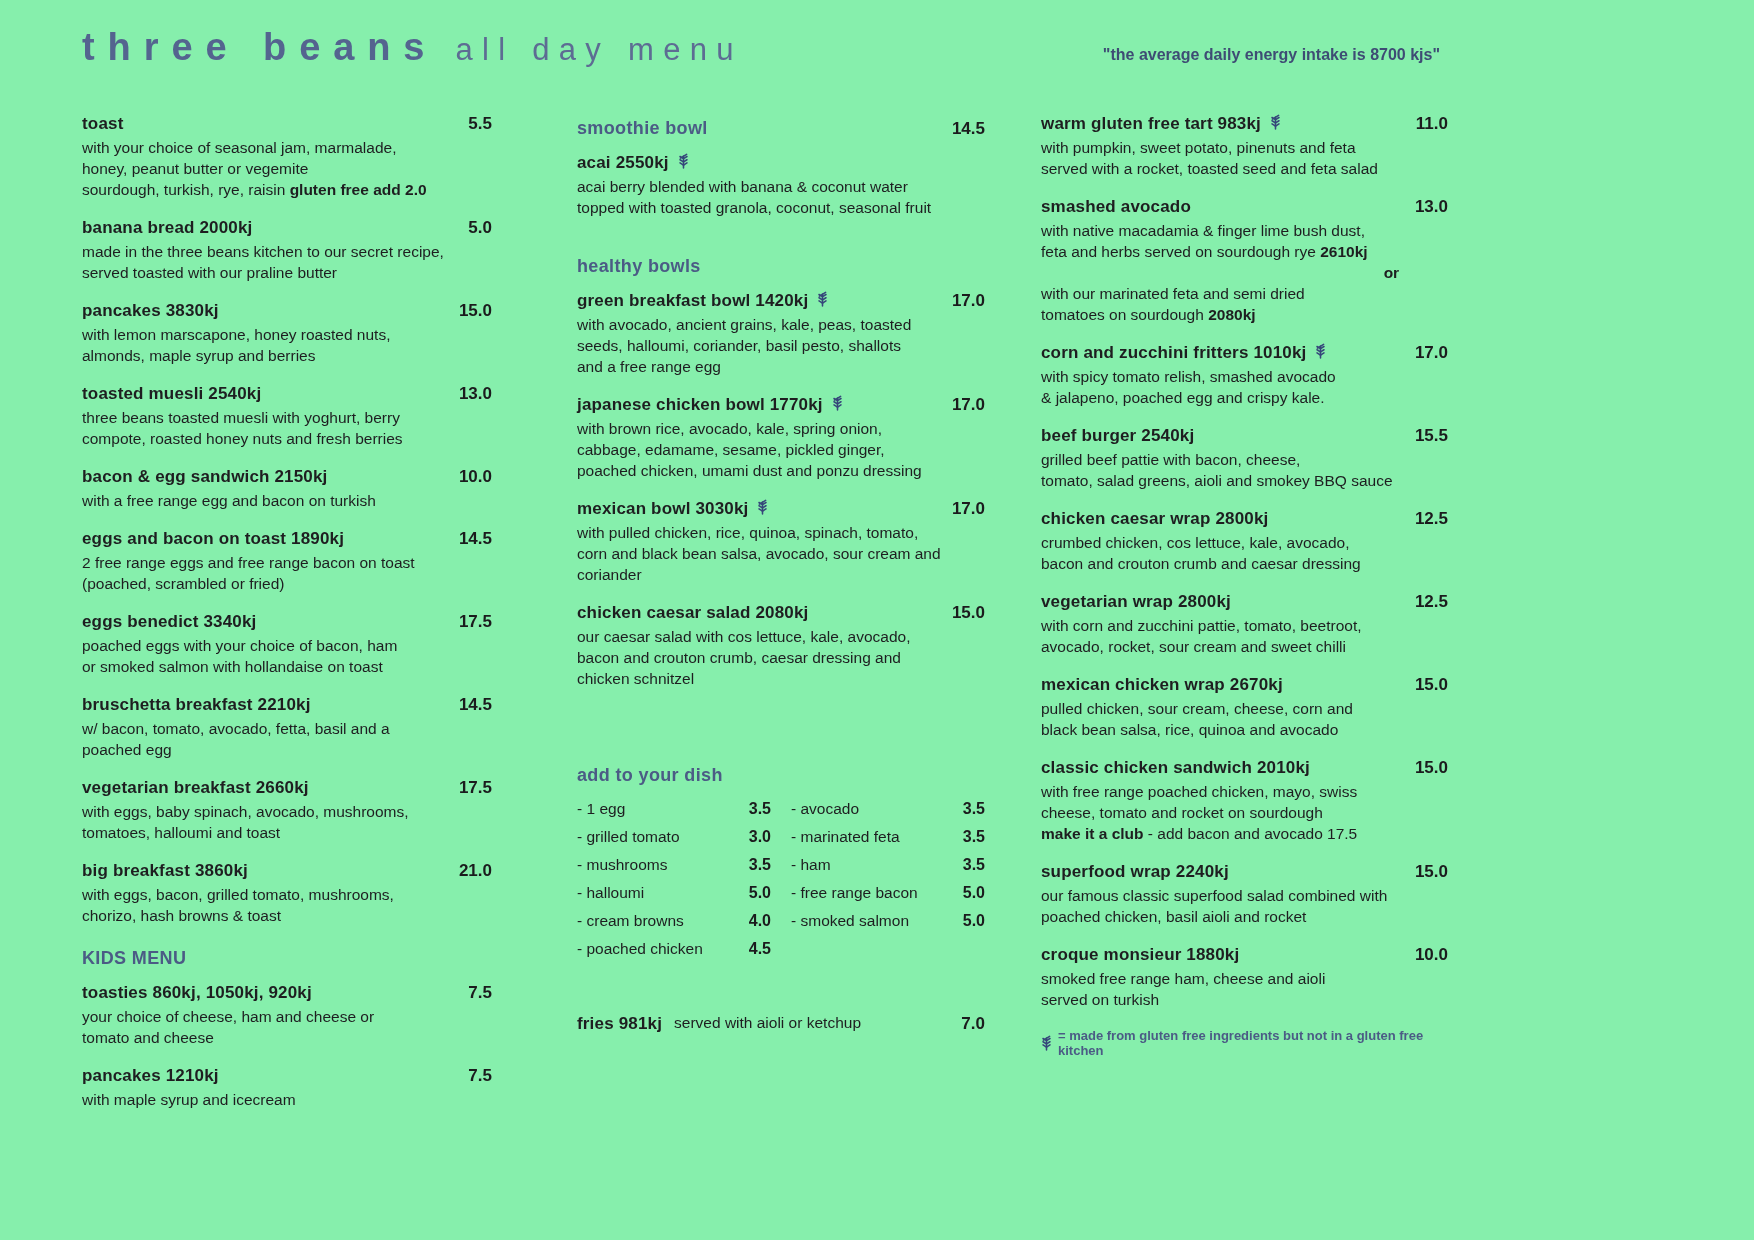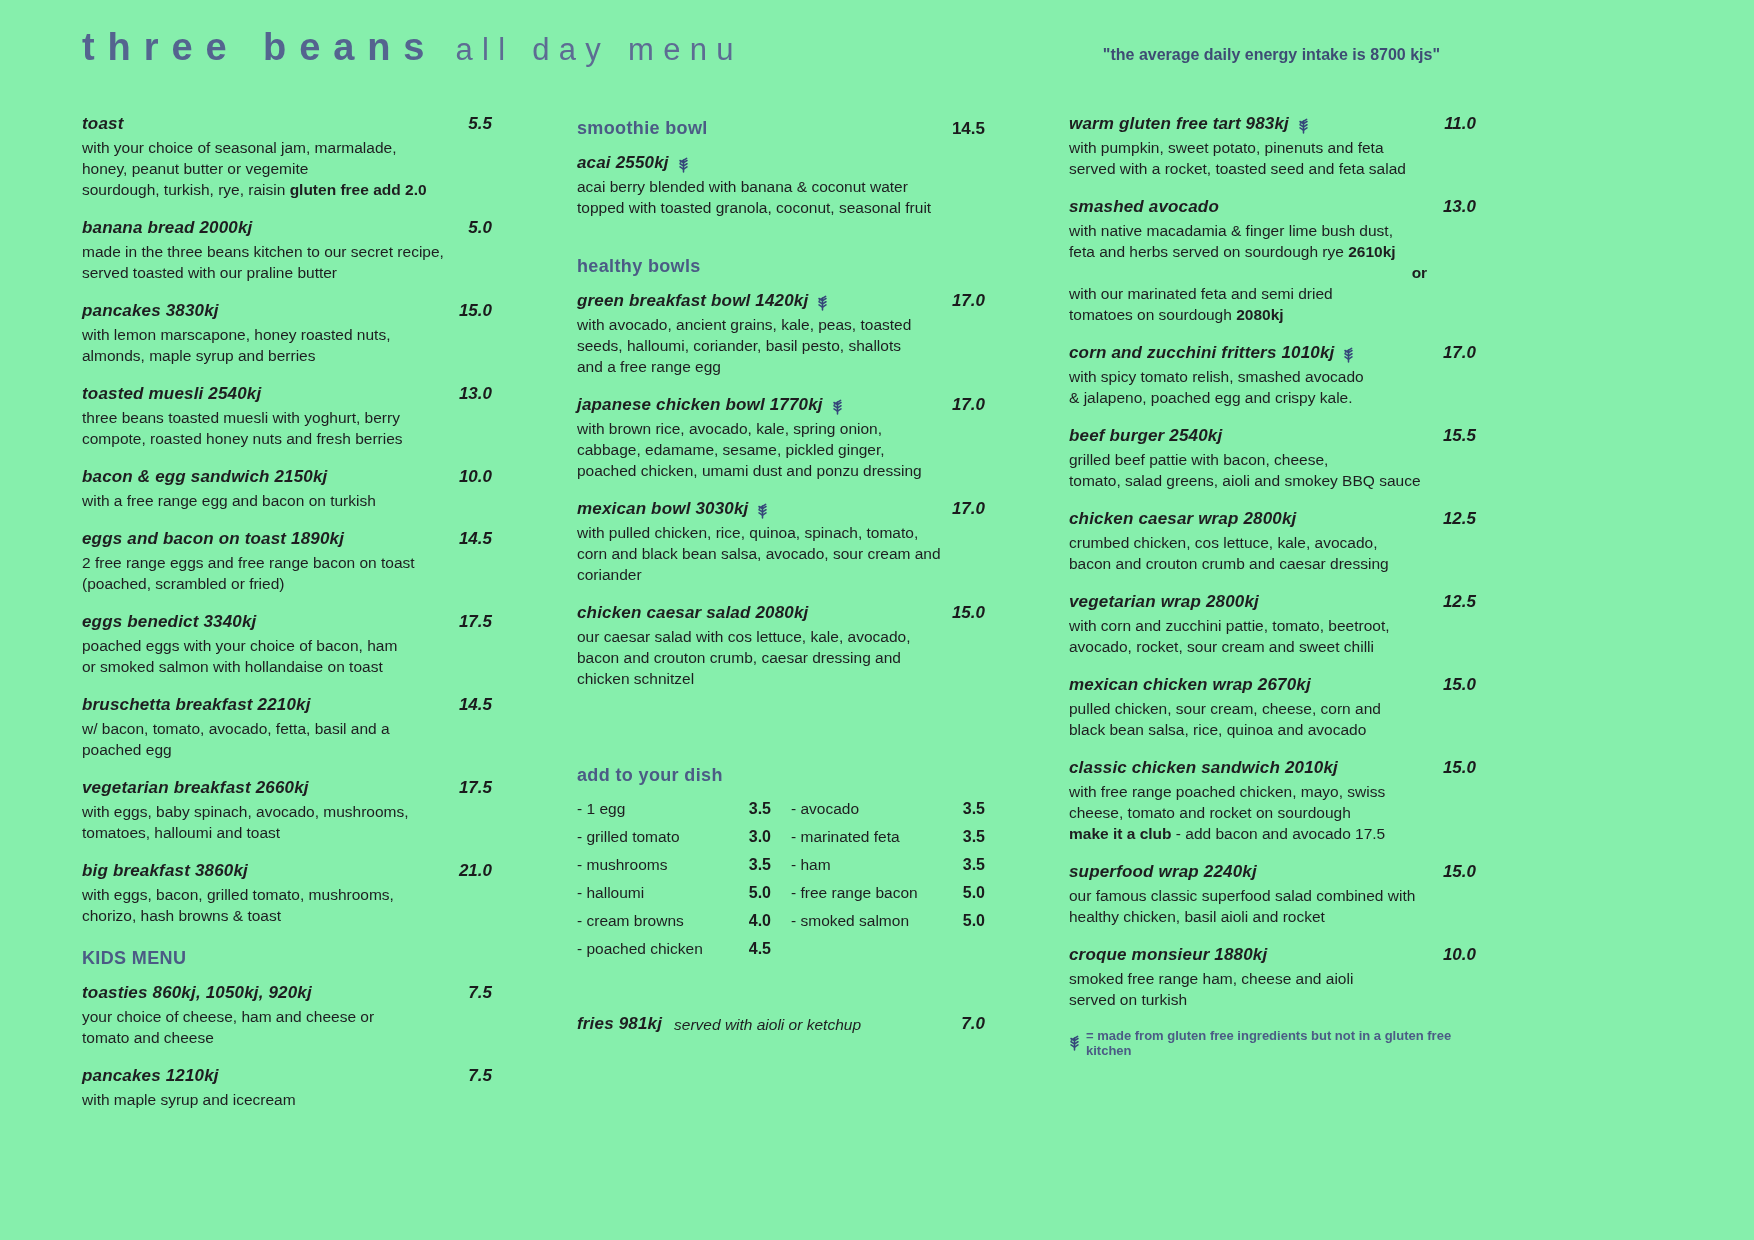--- a/index.html
+++ b/index.html
@@ -10,30 +10,30 @@
   
   .hdr{position:relative;padding:26px 0 10px 82px;height:70px;}
   .brand{font-weight:700;font-size:38px;letter-spacing:.34em;color:#54648f;}
   .subtitle{font-weight:400;font-size:31px;letter-spacing:.30em;color:#5d6c93;margin-left:18px;}
   .quote{position:absolute;top:46px;right:314px;font-weight:700;font-size:16px;color:#3e4c74;}
 
   
   .cols{display:flex;padding:8px 0 0 82px;align-items:flex-start;}
   .col{display:flex;flex-direction:column;}
   .col0{width:410px;margin-right:85px;}
-  .col1{width:408px;margin-right:84px;}
+  .col1{width:408px;margin-right:56px;}
   .col2{width:407px;}
 
   
   .m-hrow{display:flex;align-items:baseline;margin:4px 0 14px 0;}
   .m-heading{font-weight:700;font-size:18px;color:#4b5b85;letter-spacing:.02em;}
 
   
   .m-item{margin-bottom:18px;}
-  .m-row{display:flex;align-items:flex-end;white-space:nowrap;margin-bottom:3px;font-style:italic;}
+  .m-row{display:flex;align-items:flex-start;white-space:nowrap;margin-bottom:3px;}
   .m-name{font-weight:700;font-size:17px;letter-spacing:.01em;}
   .m-inline{font-weight:400;font-size:15.5px;margin-left:12px;}
   .m-price{font-weight:700;font-size:17px;margin-left:auto;color:#1b1b1d;}
   .m-line{font-size:15.5px;line-height:21px;white-space:nowrap;}
   .m-line .b{font-weight:700;}
   .m-line.center{text-align:right;white-space:normal;width:88%;}
 
   
   .addons{display:grid;grid-template-columns:1fr 1fr;column-gap:20px;margin-bottom:6px;}
   .addon-row{display:flex;align-items:baseline;margin-bottom:10px;}
@@ -412,21 +412,21 @@
           <div class="m-line">with free range poached chicken, mayo, swiss</div>
           <div class="m-line">cheese, tomato and rocket on sourdough</div>
           <div class="m-line"><span class="b">make it a club</span><span> - add bacon and avocado  17.5</span></div>
         </div>
         <div class="m-item">
           <div class="m-row">
             <span class="m-name">superfood wrap 2240kj</span>
             <span class="m-price">15.0</span>
           </div>
           <div class="m-line">our famous classic superfood salad combined with</div>
-          <div class="m-line">healthy chicken, basil aioli and rocket</div>
+          <div class="m-line">poached chicken, basil aioli and rocket</div>
         </div>
         <div class="m-item">
           <div class="m-row">
             <span class="m-name">croque monsieur 1880kj</span>
             <span class="m-price">10.0</span>
           </div>
           <div class="m-line">smoked free range ham, cheese and aioli</div>
           <div class="m-line">served on turkish</div>
         </div>
         <div class="gfnote">

